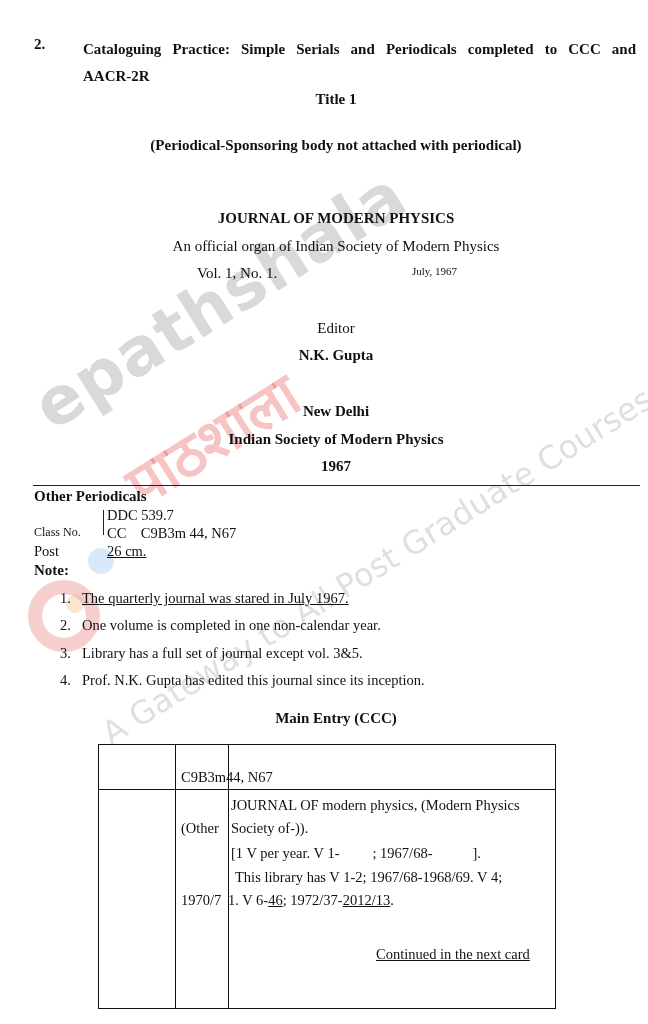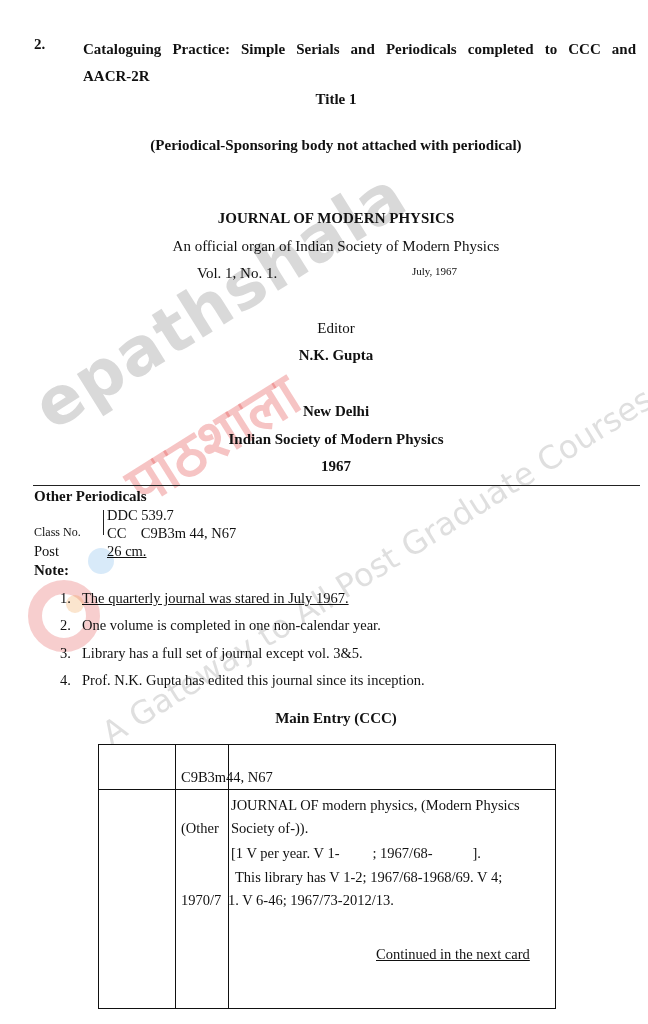--- a/index.html
+++ b/index.html
@@ -57,21 +57,21 @@
   .card-text { position: absolute; font-size: 14.5px; white-space: nowrap; }
   .ct-callno { left: 181px; top: 769px; }
   .ct-l1 { left: 231px; top: 797px; }
   .ct-l2a { left: 181px; top: 820px; }
   .ct-l2b { left: 231px; top: 820px; }
   .ct-l3 { left: 231px; top: 845px; }
   .ct-l4 { left: 235px; top: 869px; }
   .ct-l5a { left: 181px; top: 892px; }
   .ct-l5b { left: 235px; top: 892px; }
   .ct-cont { left: 376px; top: 946px; text-decoration: underline; }
-  .u { }
+  .u { text-decoration: underline; }
   .gap1 { display: inline-block; width: 33px; }
   .gap2 { display: inline-block; width: 40px; }
 
   
   .wm { position: absolute; pointer-events: none; }
   .wm-en { left: 20px; top: 380px; font-family: "DejaVu Sans", sans-serif; font-weight: bold; font-size: 66px; color: rgba(120,120,120,0.28); transform: rotate(-32deg); transform-origin: left top; letter-spacing: 1px; }
   .wm-hi { left: 110px; top: 455px; font-family: "DejaVu Sans", sans-serif; font-weight: bold; font-size: 58px; color: rgba(225,60,60,0.30); transform: rotate(-32deg); transform-origin: left top; }
   .wm-tag { left: 95px; top: 720px; font-family: "DejaVu Sans", sans-serif; font-size: 32px; color: rgba(150,150,150,0.30); transform: rotate(-32deg); transform-origin: left top; white-space: nowrap; }
   .wm-logo { left: 28px; top: 580px; width: 72px; height: 72px; border-radius: 50%; border: 14px solid rgba(225,60,60,0.25); box-sizing: border-box; }
   .wm-dot { left: 88px; top: 548px; width: 26px; height: 26px; border-radius: 50%; background: rgba(100,170,230,0.25); }
@@ -140,15 +140,15 @@
 <div class="card-text ct-callno">C9B3m44, N67</div>
 <div class="card-text ct-l1">JOURNAL OF modern physics, (Modern Physics</div>
 <div class="card-text ct-l2a">(Other</div>
 <div class="card-text ct-l2b">Society of-)).</div>
 <div class="card-text ct-l3">
   <span>[1 V per year. V 1-</span><span class="gap1"></span><span>; 1967/68-</span><span class="gap2"></span><span>].</span>
 </div>
 <div class="card-text ct-l4">This library has V 1-2; 1967/68-1968/69. V 4;</div>
 <div class="card-text ct-l5a">1970/7</div>
 <div class="card-text ct-l5b" style="left:228px">
-  <span>1. V 6-</span><span class="u">46</span><span>; 1967/73-</span><span class="u">2012/13</span><span>.</span>
+  <span>1. V 6-</span><span class="u">46</span><span>; 1972/37-</span><span class="u">2012/13</span><span>.</span>
 </div>
 <div class="card-text ct-cont">Continued in the next card</div>
 
 </body></html>

